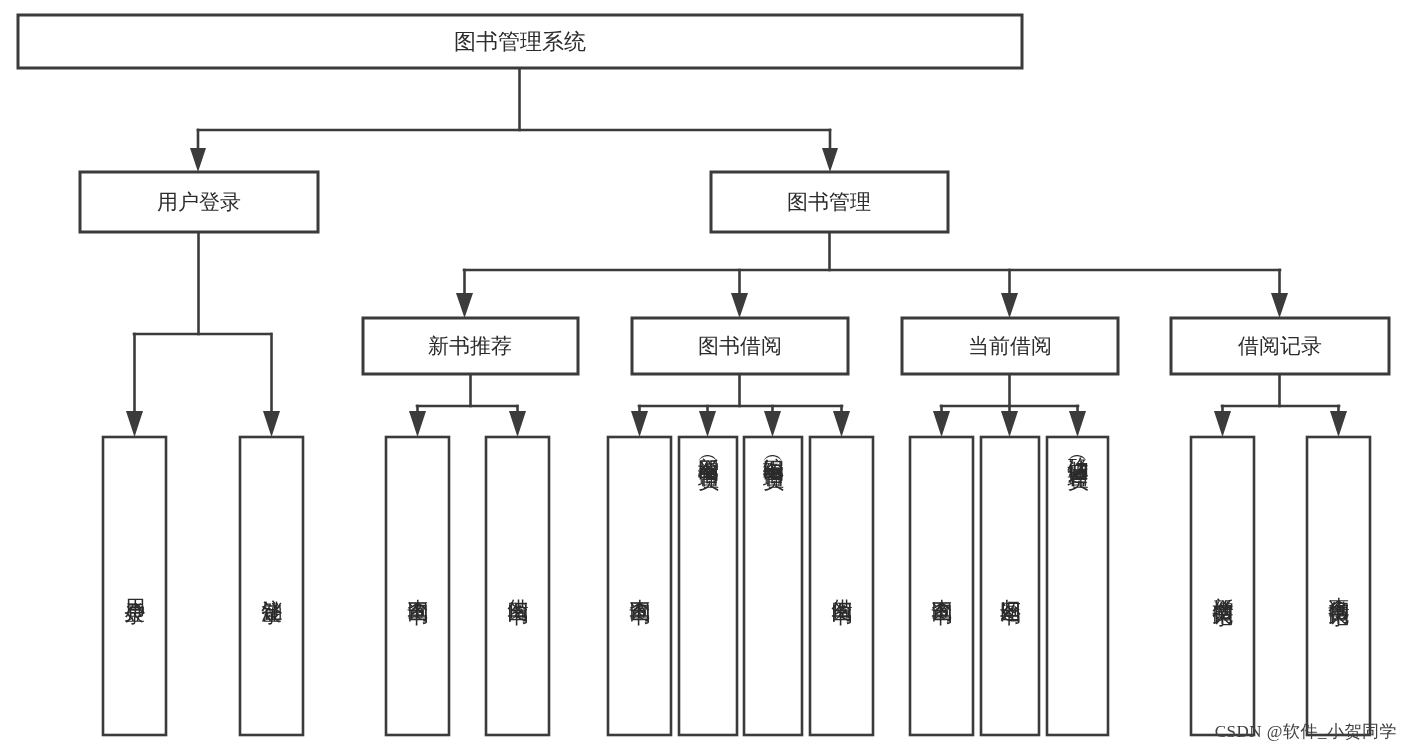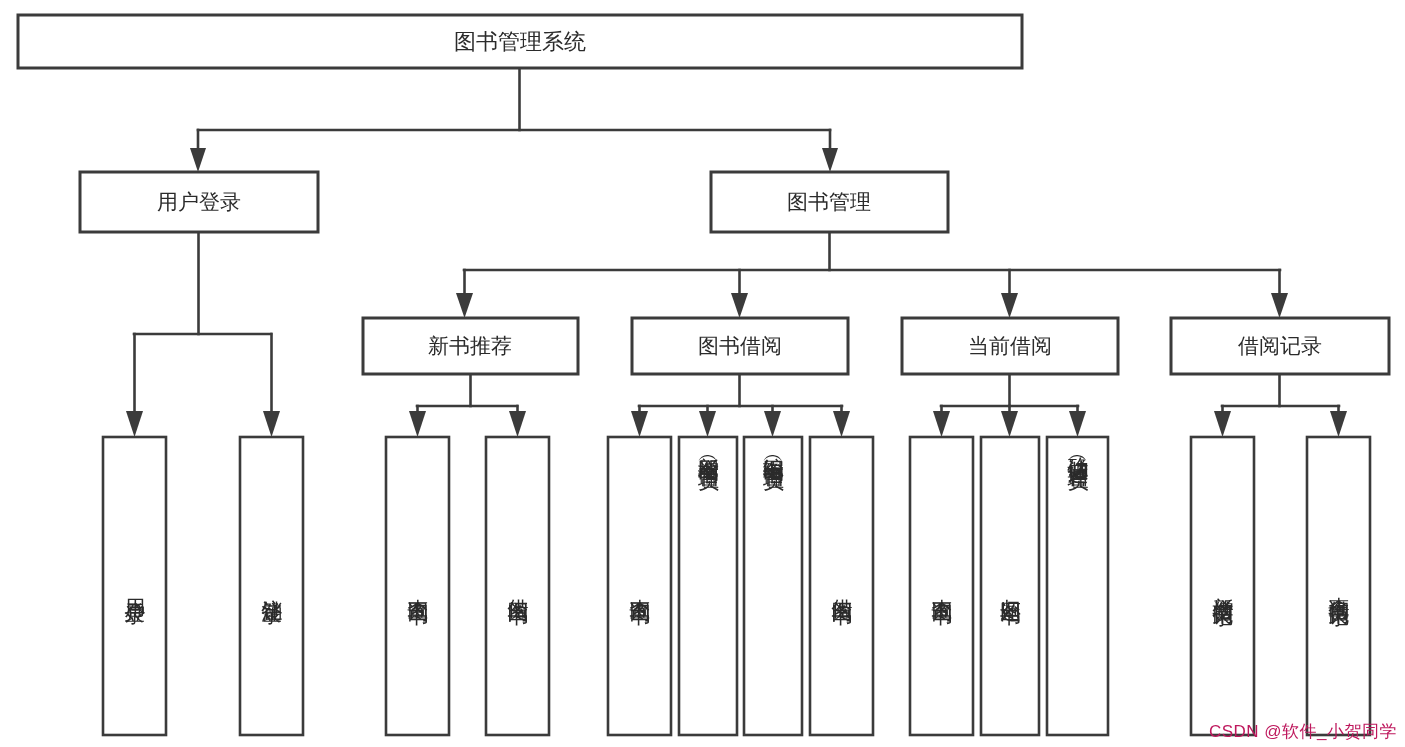--- a/index.html
+++ b/index.html
@@ -78,23 +78,23 @@
     line-height: 1;
     letter-spacing: 2px;
     color: #2b2b2b;
     white-space: nowrap;
     text-align: center;
   }
   .watermark {
     position: absolute;
     right: 8px;
     bottom: 4px;
-    font-family: Liberation Sans, sans-serif;
+    font-family: Liberation Serif, serif;
     font-size: 17px;
-    color: #be185d;
+    color: #404040;
     letter-spacing: 0.5px;
     white-space: nowrap;
   }
 </style>
 </head>
 <body>
 
 <div id="diagram-root">
 
   <svg class="diagram-canvas" viewBox="0 0 1405 747">

